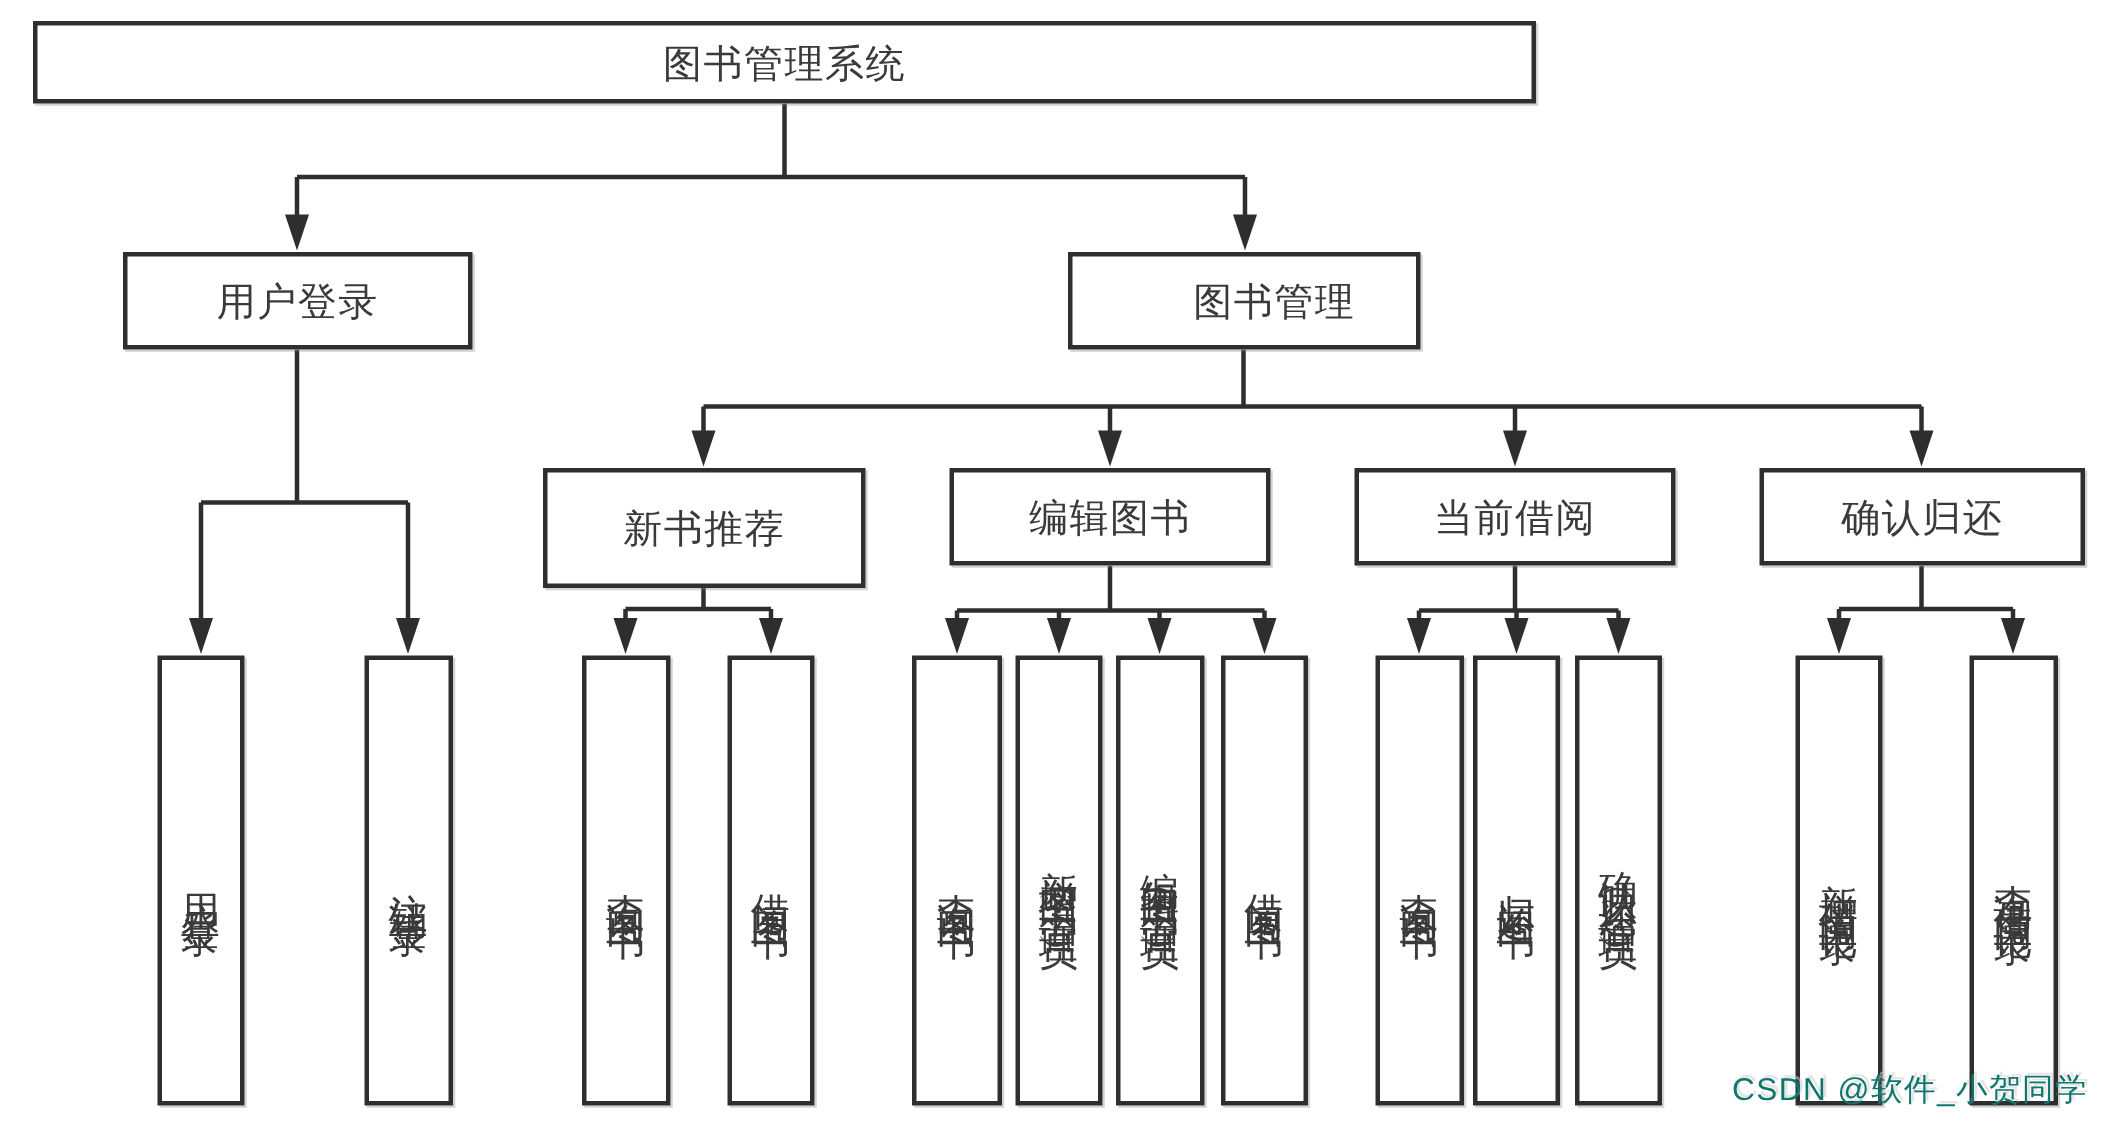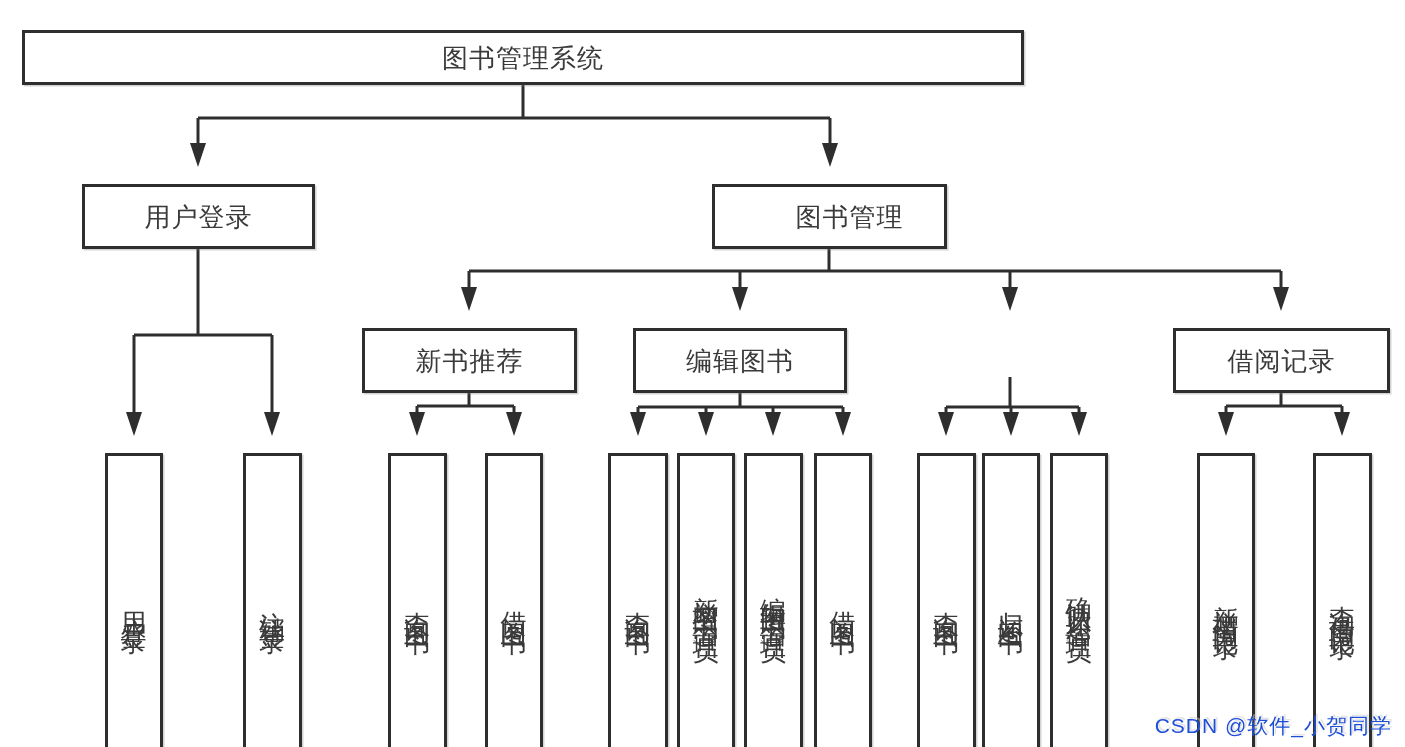--- a/index.html
+++ b/index.html
@@ -20,21 +20,20 @@
   .node {
     position: absolute;
     box-sizing: border-box;
     border: 3px solid #2e2e2e;
     background: #ffffff;
     display: flex;
     align-items: center;
     justify-content: center;
     color: #3a3a3a;
     box-shadow: 1.5px 1.5px 0 rgba(130,130,130,0.35);
-    margin-top: 16px;
   }
   .hnode span {
     font-size: 26px;
     letter-spacing: 1px;
     white-space: nowrap;
     line-height: 1;
   }
   .leaf { top: 437px; height: 300px; }
   .leaf span {
     writing-mode: vertical-rl;
@@ -42,21 +41,21 @@
     font-size: 26px;
     letter-spacing: 6px;
     line-height: 1;
     max-height: 288px;
   }
   .watermark {
     position: absolute;
     right: 13px;
     bottom: 7px;
     font-size: 21px;
-    color: #1d4ed8;
+    color: #0f766e;
     letter-spacing: 1px;
     text-shadow: 2px -2px 0 rgba(205,205,205,0.55);
     white-space: nowrap;
   }
 </style>
 </head>
 <body>
 
 <div class="canvas">
 
@@ -130,28 +129,31 @@
     <span>图书管理系统</span>
   </div>
 
   <div class="node hnode" style="left:82px; top:168px; width:233px; height:65px;">
     <span>用户登录</span>
   </div>
   <div class="node hnode" style="left:712px; top:168px; width:235px; height:65px;padding-left:40px;">
     <span>图书管理</span>
   </div>
 
-  <div class="node hnode" style="left:362px; top:312px; width:215px; height:65px;">
+  <div class="node hnode" style="left:362px; top:312px; width:215px; height:80px;">
     <span>新书推荐</span>
   </div>
   <div class="node hnode" style="left:633px; top:312px; width:214px; height:65px;">
     <span>编辑图书</span>
   </div>
+  <div class="node hnode" style="left:903px; top:312px; width:214px; height:65px;">
+    <span>当前借阅</span>
+  </div>
   <div class="node hnode" style="left:1173px; top:312px; width:217px; height:65px;">
-    <span>借阅记录</span>
+    <span>确认归还</span>
   </div>
 
   <div class="node leaf" style="left:105px; width:58px;">
     <span>用户登录</span>
   </div>
   <div class="node leaf" style="left:243px; width:59px;">
     <span>注销登录</span>
   </div>
 
   <div class="node leaf" style="left:388px; width:59px;">

